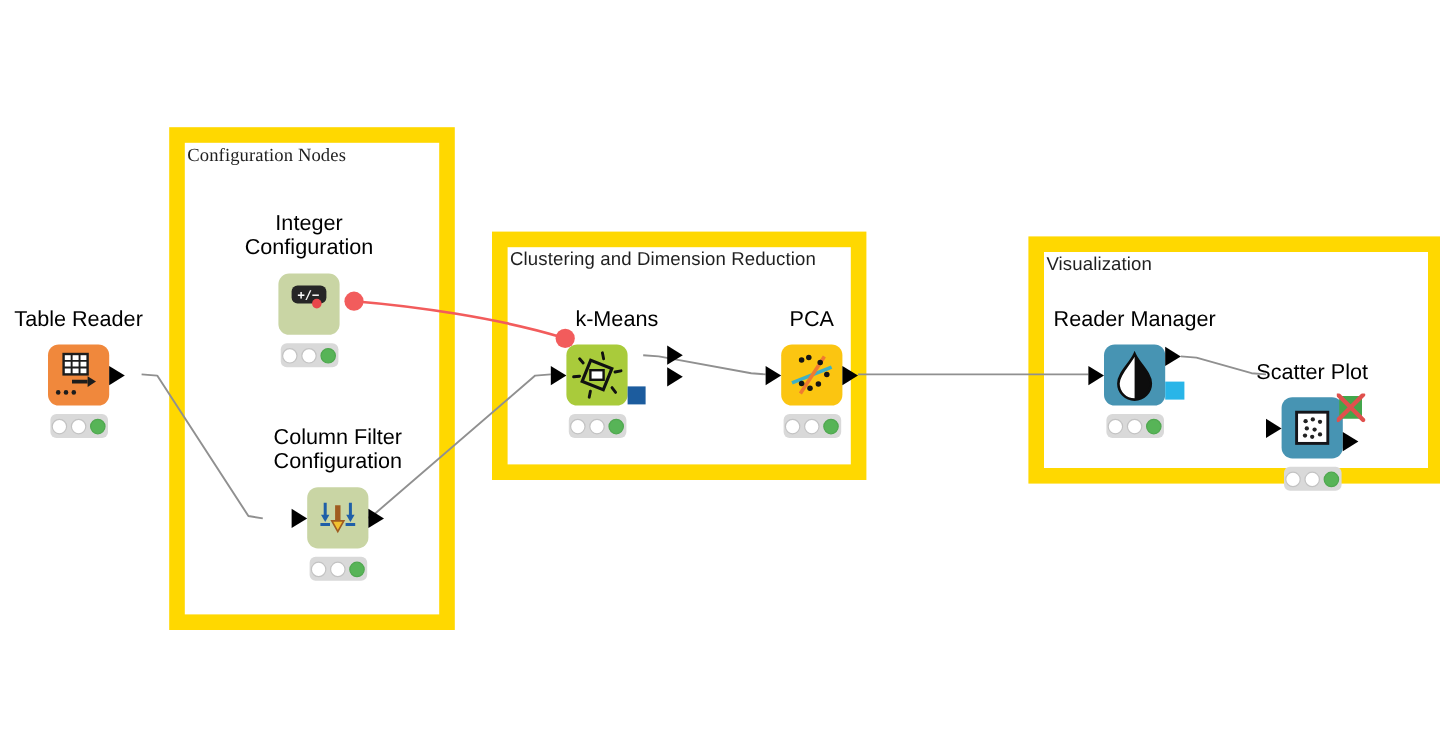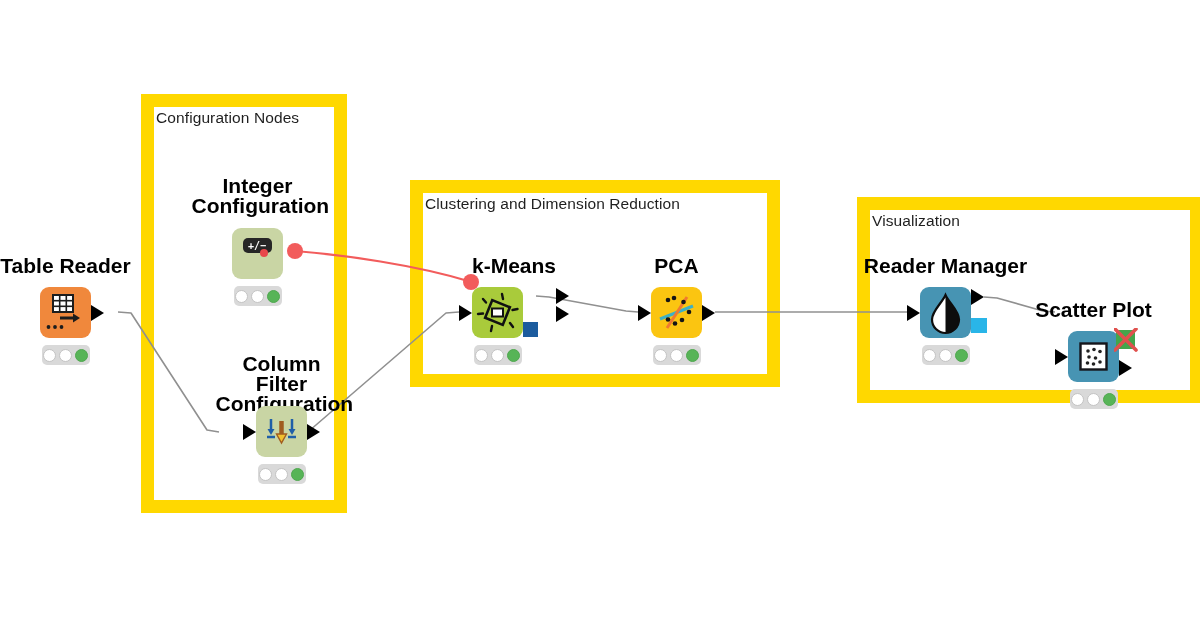--- a/index.html
+++ b/index.html
@@ -2,32 +2,32 @@
 <html><head>
 <meta charset="utf-8">
 <style>
   html,body{margin:0;padding:0;background:#fff;}
   .canvas{position:relative;width:1200px;height:630px;background:#fff;overflow:hidden;
           font-family:"Liberation Sans",sans-serif;}
 
   
   .annotation{position:absolute;background:#fff;border:13px solid #FFD800;box-sizing:border-box;z-index:1;}
   .annotation .ann-title{font-size:15.5px;color:#1f1f1f;padding:2px 0 0 2px;letter-spacing:.1px;}
-  #ann-config {left:141px;top:94px;width:206px;height:419px;}
-  #ann-cluster{left:410px;top:180px;width:370px;height:207px;}
+  #ann-config {left:141px;top:106px;width:238px;height:419px;font-family:Liberation Serif, serif;}
+  #ann-cluster{left:410px;top:193px;width:312px;height:207px;}
   #ann-viz    {left:857px;top:197px;width:346px;height:206px;}
 
   
   .connections{position:absolute;left:0;top:0;z-index:2;}
 
   
   .node{position:absolute;width:51px;height:51px;z-index:3;}
   .square{position:absolute;left:0;top:0;width:51px;height:51px;border-radius:9px;}
   .square svg{position:absolute;left:0;top:0;}
-  .label{position:absolute;left:50%;transform:translateX(-50%);font-weight:bold;font-size:21px;
+  .label{position:absolute;left:50%;transform:translateX(-50%);font-weight:normal;font-size:18px;
          line-height:20px;color:#000;text-align:center;}
   .label-1{top:-31px;white-space:nowrap;width:190px;}
   .label-2{top:-52px;width:132px;}
 
   .tri{position:absolute;width:0;height:0;border-top:8px solid transparent;
        border-bottom:8px solid transparent;border-left:13px solid #000;}
   .pin {left:-13px;top:17.5px;}
   .pout{right:-13px;top:17.5px;}
   .pout1{right:-13px;top:1px;}
   .pout2{right:-13px;top:19px;}

